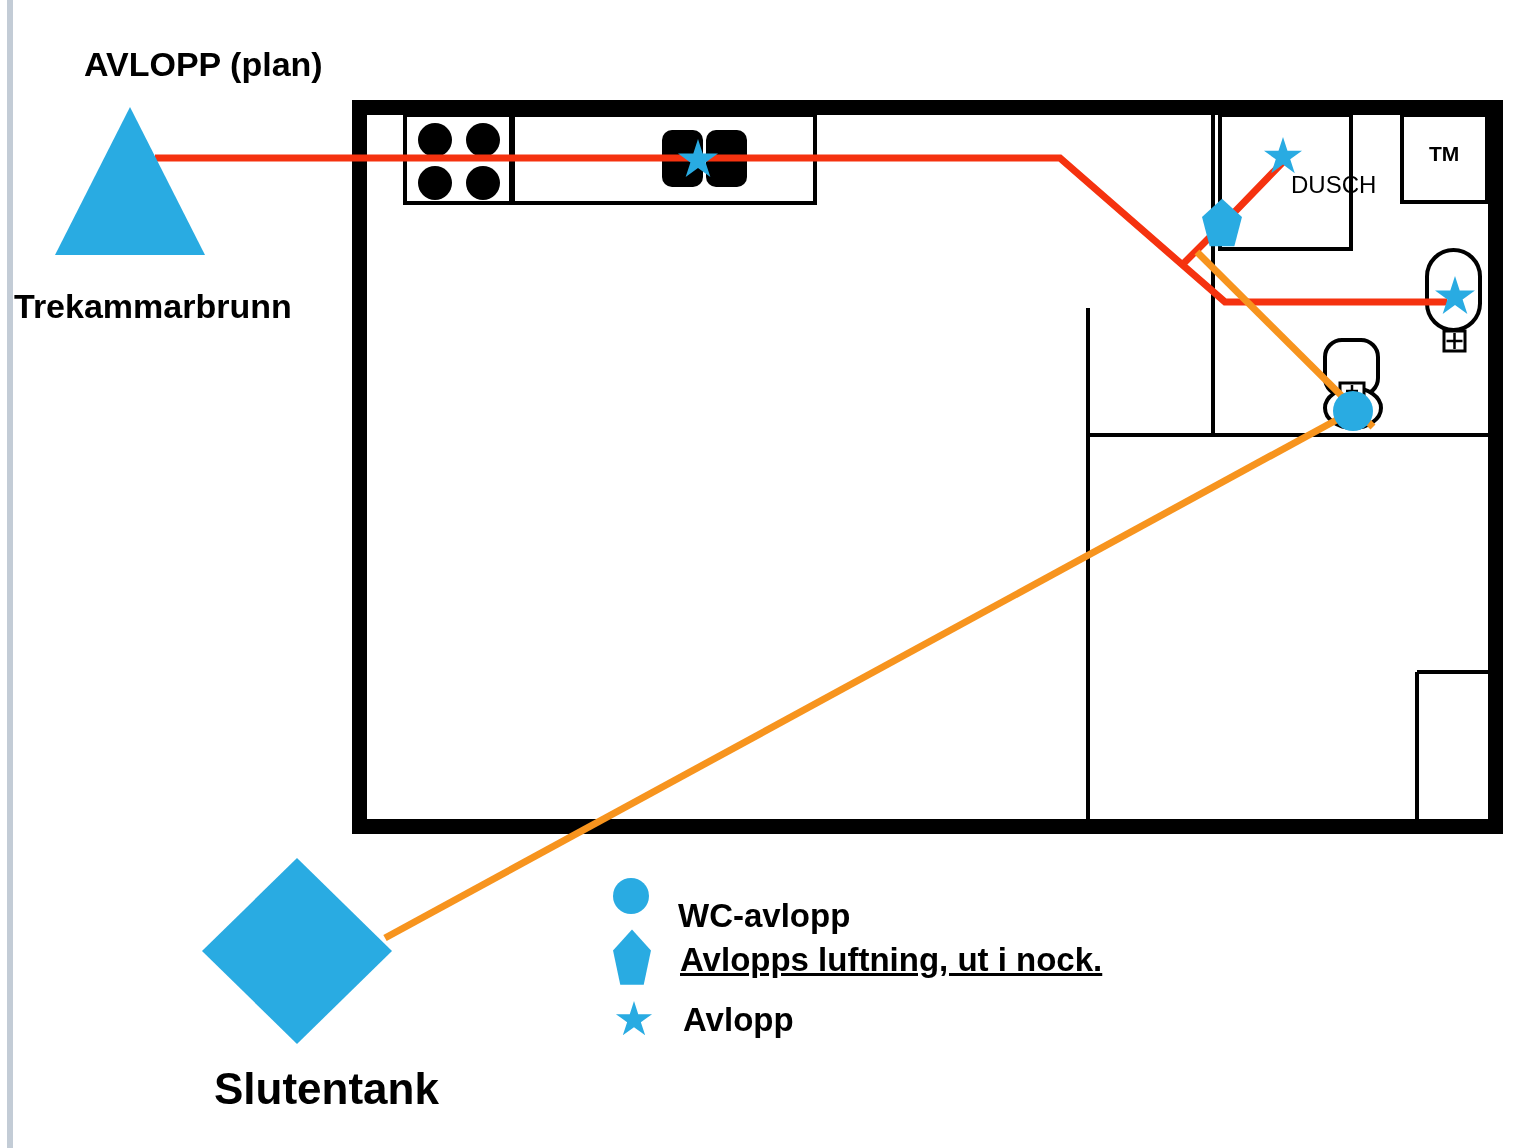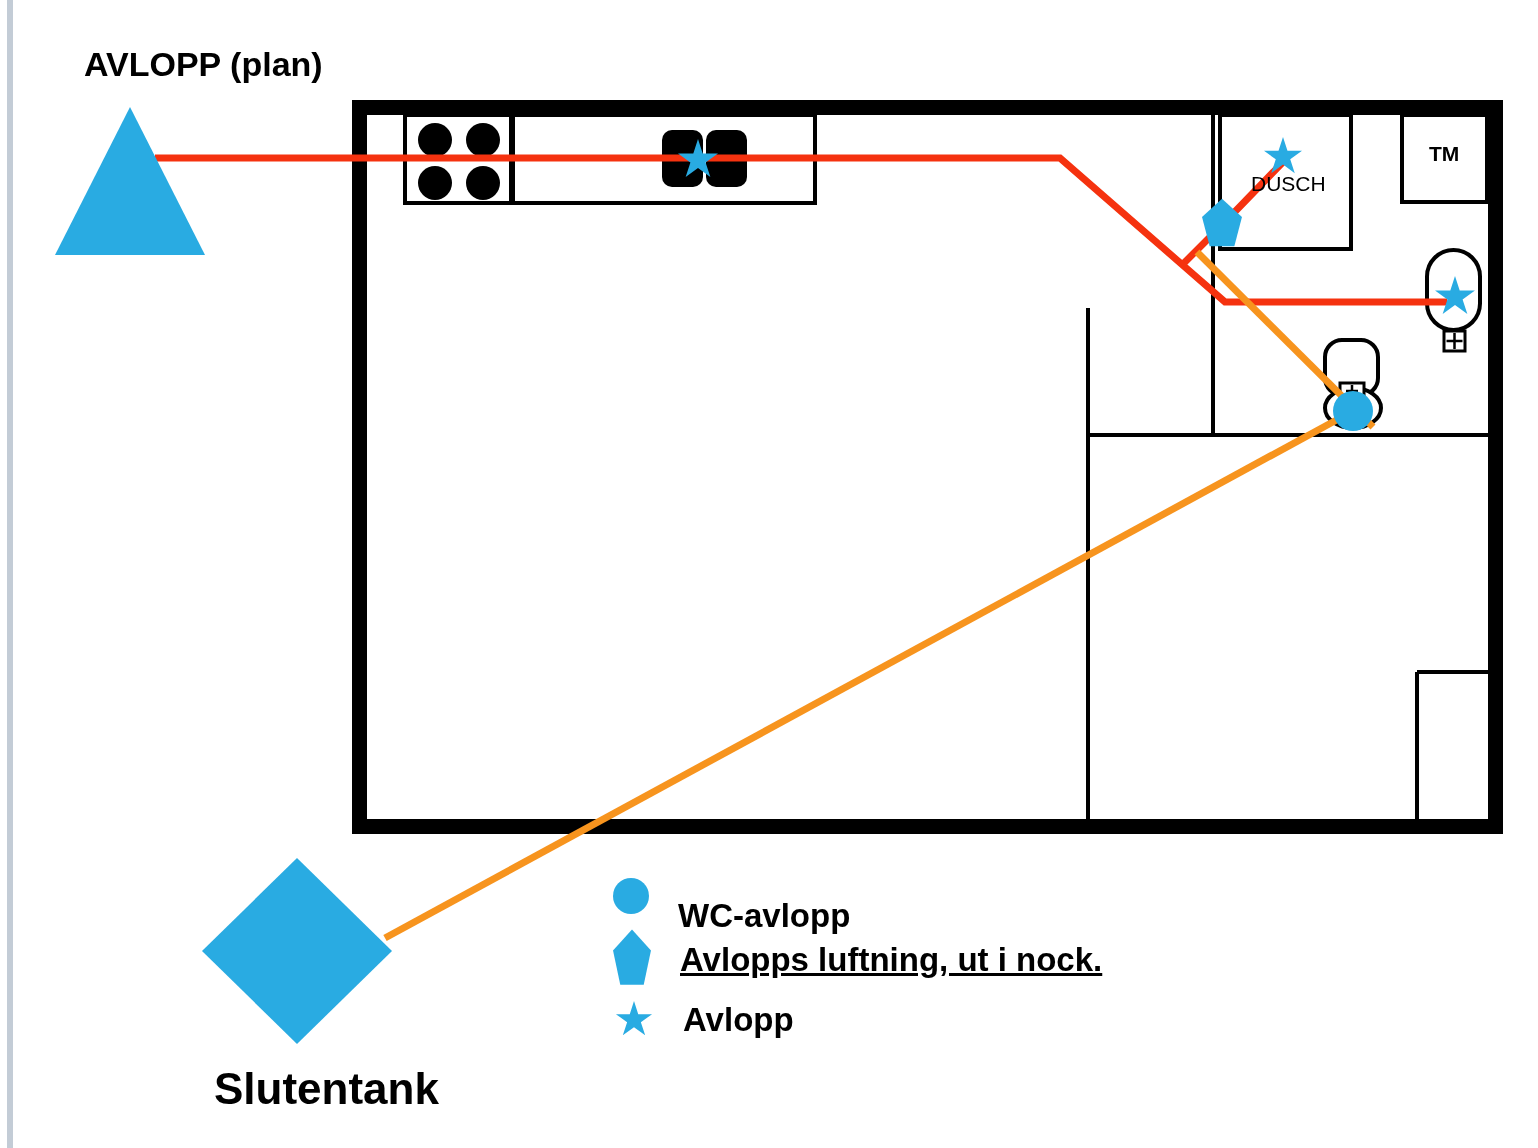--- a/index.html
+++ b/index.html
@@ -8,21 +8,21 @@
     font-family:"Liberation Sans","DejaVu Sans",sans-serif;
   }
   .page-edge{
     position:absolute;left:7px;top:0;width:6px;height:1148px;
     background:var(--page-edge-gray,#C3CCD6);
   }
   svg{position:absolute;left:0;top:0;}
   .lbl{position:absolute;color:#000;white-space:nowrap;line-height:1.2;}
   .lbl-big{font-size:34px;font-weight:bold;}
   .lbl-legend{font-size:33px;font-weight:bold;line-height:40px;}
-  .lbl-room{font-size:21px;}
+  .lbl-room{font-size:24px;margin-left:40px;}
   .lbl-room-bold{font-size:21px;font-weight:bold;text-align:center;}
 
   .wall-thick{fill:none;stroke:var(--wall-black,#000);stroke-width:15;}
   .wall-thin{fill:none;stroke:var(--wall-black,#000);stroke-width:4;}
   .fixture-black{fill:var(--wall-black,#000);stroke:none;}
   .fixture-outline{fill:#ffffff;stroke:var(--wall-black,#000);stroke-width:4;}
   .fixture-outline-thin{fill:#ffffff;stroke:var(--wall-black,#000);stroke-width:3;}
   .plus-stroke{fill:none;stroke:var(--wall-black,#000);stroke-width:2.5;}
   .red-line{fill:none;stroke:var(--drain-red,#F5320F);stroke-width:7;stroke-linejoin:miter;}
   .orange-line{fill:none;stroke:var(--wc-orange,#F7941E);stroke-width:7;}
@@ -92,20 +92,21 @@
 
     <g>
       <circle class="blue" cx="631" cy="896" r="18"></circle>
       <use href="#pent21" class="blue" transform="translate(632,960) scale(0.95,1.45)"></use>
       <use href="#star20" class="blue" transform="translate(634,1020) scale(0.95)"></use>
     </g>
   </svg>
 
   <div class="lbl lbl-big" style="left:84px;top:44px;">AVLOPP (plan)</div>
 
+  <div class="lbl lbl-big" style="left:14px;top:286px;">Trekammarbrunn</div>
 
   <div class="lbl lbl-big" style="left:214px;top:1063px;font-size:44px;">Slutentank</div>
 
   <div class="lbl lbl-room" style="left:1251px;top:171px;">DUSCH</div>
 
   <div class="lbl lbl-room-bold" style="left:1429px;top:141px;">TM</div>
 
   <div class="lbl lbl-legend" style="left:678px;top:876px;margin-top:20px;">WC-avlopp</div>
 
   <div class="lbl lbl-legend" style="left:680px;top:940px;text-decoration:underline;">Avlopps luftning, ut i nock.</div>

